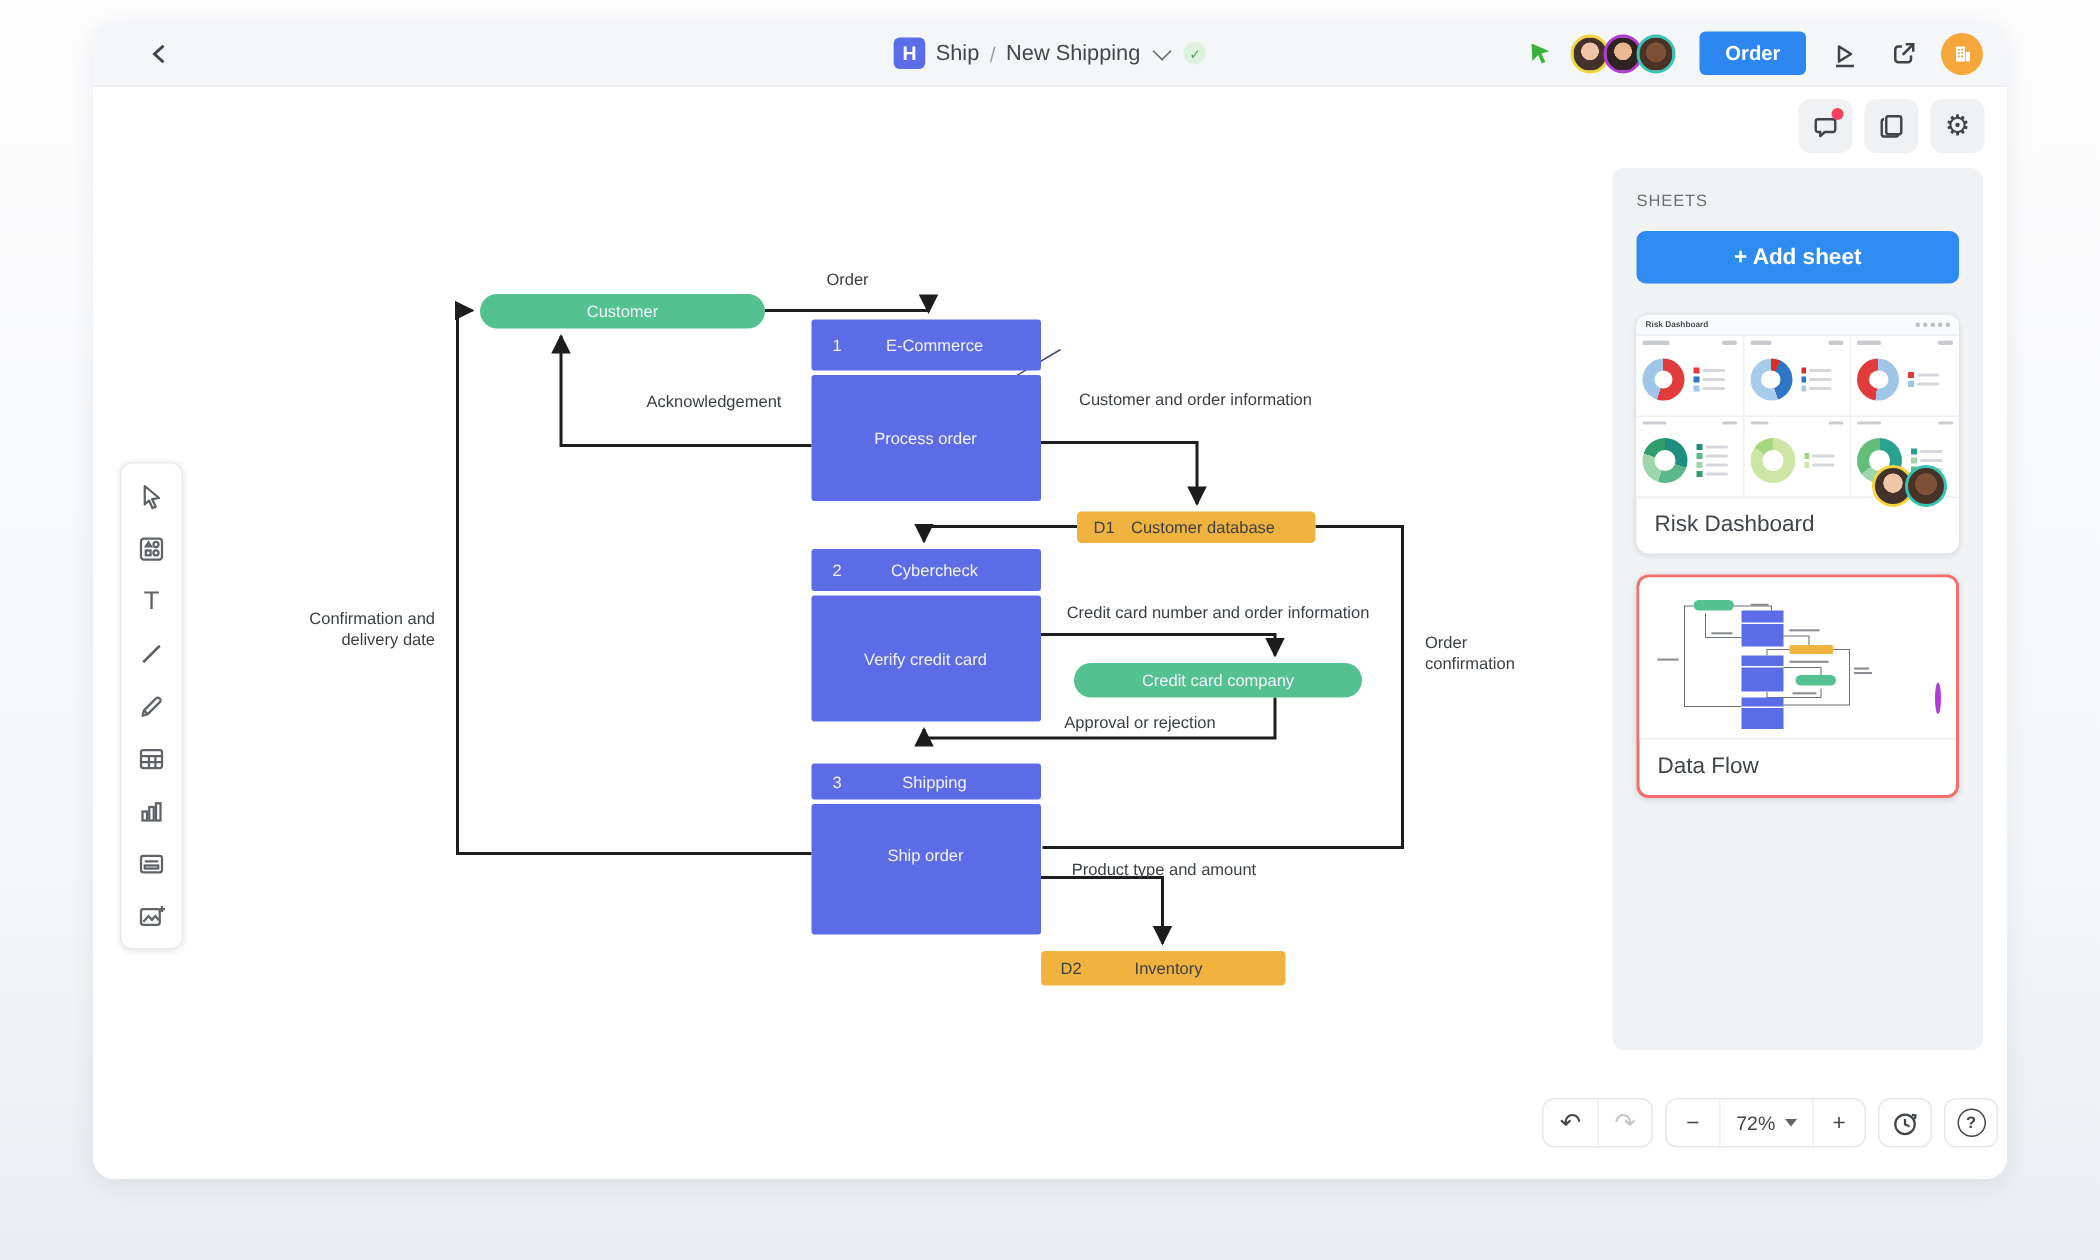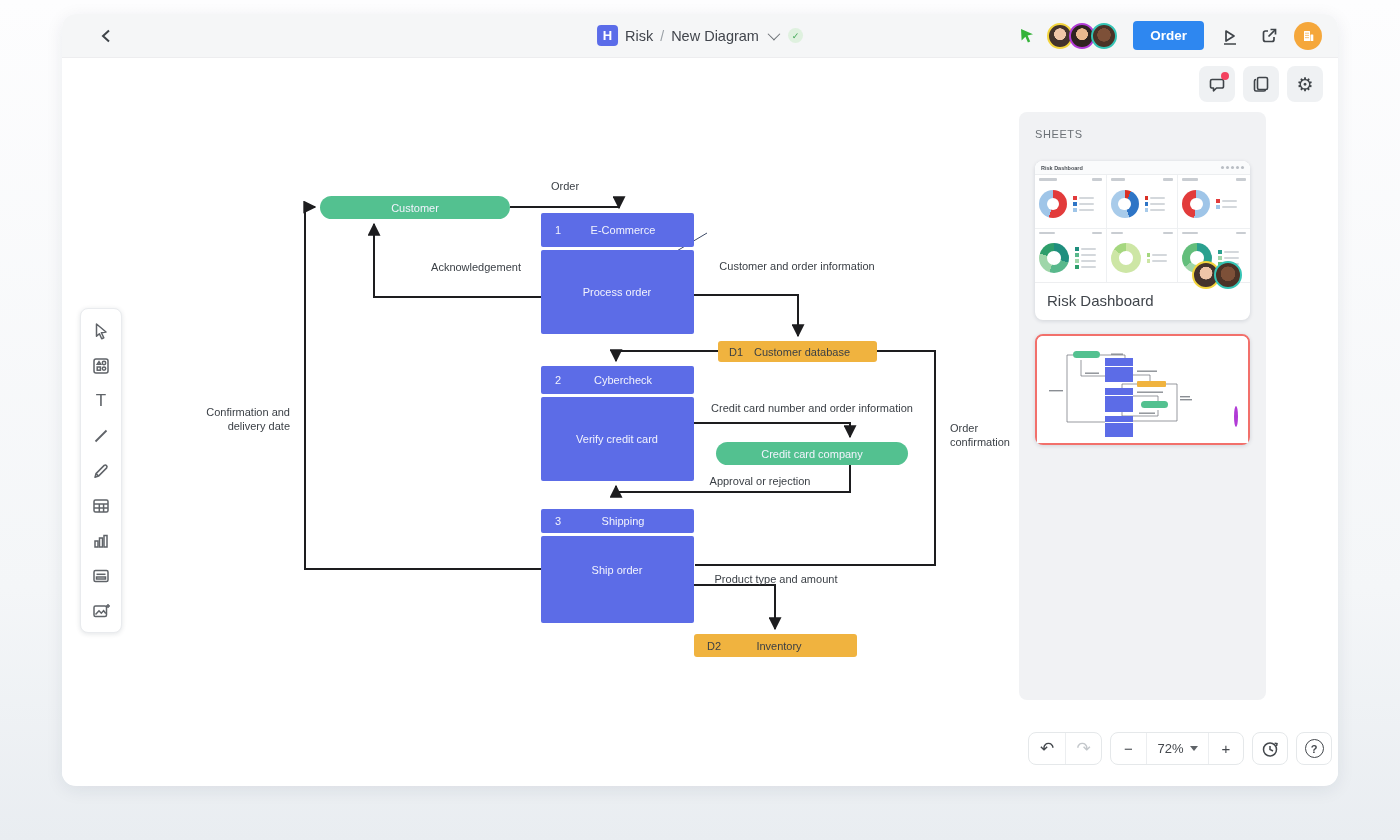--- a/index.html
+++ b/index.html
@@ -59,21 +59,21 @@
   
   .canvas-actions { position:absolute; top:8px; right:15px; display:flex; gap:8px; }
   .ca-btn { width:36px; height:36px; border:none; border-radius:8px; background:#eff1f3; cursor:pointer;
     display:flex; align-items:center; justify-content:center; position:relative; }
   .ca-btn svg { stroke:#3f4449; fill:none; stroke-width:1.6; }
   .notif-dot { position:absolute; top:6px; right:6px; width:8px; height:8px; border-radius:50%;
     background:#f4415f; }
   .gear-glyph { font-size:19px; color:#3f4449; }
 
   
-  .sheets-panel { position:absolute; left:957px; top:54px; width:247px; height:588px;
+  .sheets-panel { position:absolute; left:1013px; top:54px; width:247px; height:588px;
     background:#f1f2f4; border-radius:8px; padding:16px; }
   .sheets-title { font-size:11px; letter-spacing:.6px; color:#6b7075; font-weight:400; }
   .add-sheet-btn { margin-top:14px; width:100%; height:35px; background:#2e8bf0; color:#fff;
     border:none; border-radius:6px; font-size:15px; font-weight:700; cursor:pointer; font-family:inherit; }
   .sheet-card { margin-top:21px; background:#fff; border-radius:8px; box-shadow:0 1px 4px rgba(16,30,54,.14);
     position:relative; cursor:pointer; overflow:visible; }
   .sheet-card.selected { border:2px solid #f2706b; margin-top:14px; }
   .sheet-label { border-top:1px solid #edeef0; padding:9px 12px 11px; font-size:15px; color:#40454b; }
 
   
@@ -130,23 +130,23 @@
 
   <header class="topbar">
     <button class="back-btn">
       <svg width="12" height="14" viewBox="0 0 12 14">
         <polyline points="9,1.5 3,7 9,12.5" fill="none" stroke="#3f4449" stroke-width="2"></polyline>
       </svg>
     </button>
 
     <div class="crumb">
       <span class="logo-badge">H</span>
-      <span class="crumb-txt">Risk</span>
+      <span class="crumb-txt">Ship</span>
       <span class="crumb-sep">/</span>
-      <span class="crumb-txt">New Diagram</span>
+      <span class="crumb-txt">New Shipping</span>
       <span class="crumb-chev"></span>
       <span class="save-check">✓</span>
     </div>
 
     <div class="topbar-right">
       <svg class="collab-cursor" width="16" height="16" viewBox="0 0 16 16">
         <path d="M2,1 L14,6.2 L8.6,7.6 L11.2,13.4 L8.9,14.4 L6.4,8.7 L2.6,12.6 Z" fill="#35b33a"></path>
       </svg>
       <div class="avatars">
         <span class="avatar av-1" style="border-color:#f3d43d"></span>
@@ -341,20 +341,21 @@
           <path d="M14.5 15.5 V15.5 A1.5 1.5 0 0 1 13 17 H5 A1.5 1.5 0 0 1 3.5 15.5 V7 A1.5 1.5 0 0 1 5 5.5"></path>
         </svg>
       </button>
       <button class="ca-btn">
         <span class="gear-glyph">⚙</span>
       </button>
     </div>
 
     <aside class="sheets-panel">
       <div class="sheets-title">SHEETS</div>
+      <button class="add-sheet-btn">+ Add sheet</button>
 
       
       <div class="sheet-card">
         <div class="mini-dash">
           <div class="md-header">
             <span class="md-title">Risk Dashboard</span>
             <span class="md-hicons">
                 <i></i>
                 <i></i>
                 <i></i>
@@ -537,20 +538,21 @@
               <rect x="102" y="74.5" width="16" height="1.4"></rect>
                 <rect x="12" y="52" width="14" height="1.4"></rect>
               <rect x="143" y="58" width="10" height="1.4"></rect>
                 <rect x="143" y="61" width="12" height="1.4"></rect>
             </g>
           </svg>
         </div>
         <div class="df-avatar">
           <span class="avatar av-2" style="border-color:#b13bd6"></span>
         </div>
+        <div class="sheet-label">Data Flow</div>
       </div>
     </aside>
 
     <div class="footer-controls">
       <div class="fc-group">
         <button class="fc-cell undo-cell">↶</button>
         <button class="fc-cell redo-cell">↷</button>
       </div>
       <div class="fc-group">
         <button class="fc-cell zoom-minus">−</button>

